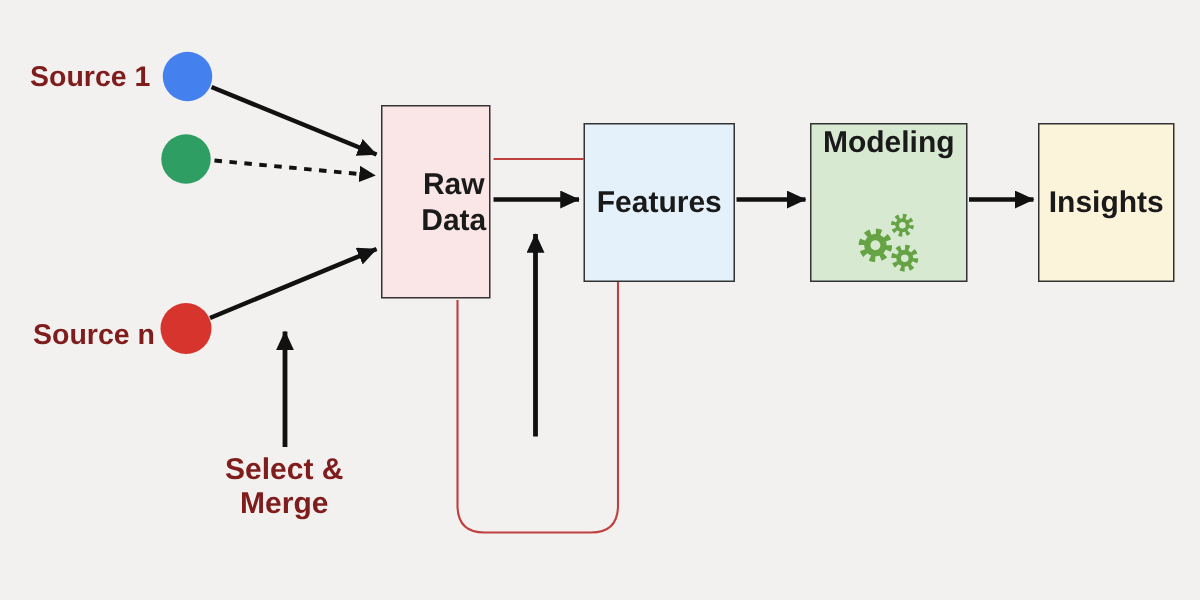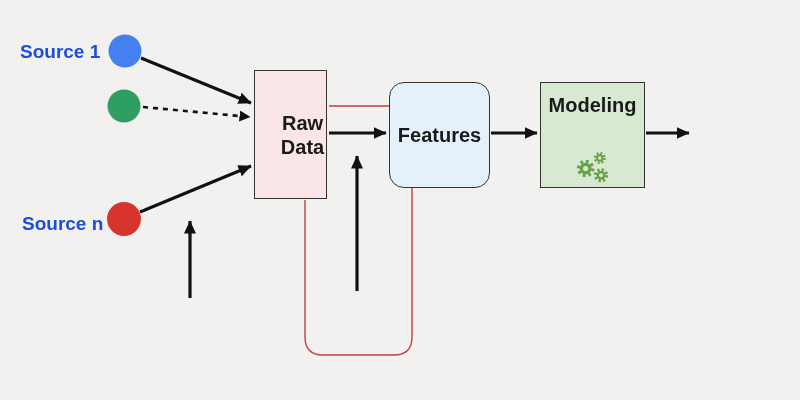--- a/index.html
+++ b/index.html
@@ -17,25 +17,25 @@
     display:flex;flex-direction:column;
     align-items:center;justify-content:center;
     box-sizing:border-box;
     color:#1a1a1a;
   }
   .box .box-label{
     font-size:20px;font-weight:bold;text-align:center;line-height:24px;
   }
   .box-raw{left:254px;top:70px;width:73px;height:129px;}
   .box-features{left:389px;top:82px;width:101px;height:106px;}
-  .box-modeling{left:540px;top:82px;width:105px;height:106px;justify-content:flex-start;padding-top:10px;gap:32px;}
+  .box-modeling{left:540px;top:82px;width:105px;height:106px;justify-content:flex-start;padding-top:0;gap:32px;}
   .box-insights{left:692px;top:82px;width:91px;height:106px;}
   .gears{margin-top:1px;}
   .lbl{
-    position:absolute;color:#1d4ed8;font-weight:bold;
+    position:absolute;color:#7f1d1d;font-weight:bold;
     white-space:nowrap;
   }
   .src-lbl{font-size:19px;line-height:21px;}
   .lbl-src1{left:20px;top:41px;}
   .lbl-src2{left:20px;top:96px;}
   .lbl-srcn{left:22px;top:213px;text-align:center;}
   .two-line{
     text-align:center;white-space:normal;
   }
   .lbl-select{left:137px;top:302px;width:105px;font-size:20px;line-height:23px;}
@@ -74,21 +74,21 @@
     <circle cx="124" cy="219" r="17" fill="#d8342e"></circle>
   </svg>
 
   <div class="lbl src-lbl lbl-src1">Source 1</div>
   <div class="lbl src-lbl lbl-srcn">Source n</div>
 
   <div class="box box-raw" style="background-color: rgb(250, 230, 230); padding-left: 24px;">
     <div class="box-label">Raw Data</div>
   </div>
 
-  <div class="box box-features" style="background-color: rgb(228, 241, 250); border-radius: 15px;">
+  <div class="box box-features" style="background-color: rgb(228, 241, 250);">
     <div class="box-label">Features</div>
   </div>
 
   <div class="box box-modeling" style="background-color: rgb(216, 233, 210);">
     <div class="box-label">Modeling</div>
 
     <svg class="gears" width="74" height="60" viewBox="0 0 74 60" xmlns="http://www.w3.org/2000/svg">
 
       <g>
         <circle cx="25" cy="30" r="11.5" fill="none" stroke-width="5.5" stroke-dasharray="4.5 4.54" stroke="#66a344"></circle>
@@ -103,16 +103,23 @@
       </g>
 
       <g>
         <circle cx="50" cy="41" r="9" fill="none" stroke-width="5" stroke-dasharray="3.5 3.57" stroke="#66a344"></circle>
         <circle cx="50" cy="41" r="7.2" fill="#66a344"></circle>
         <circle cx="50" cy="41" r="3.2" fill="#d8e9d2"></circle>
       </g>
     </svg>
   </div>
 
+  <div class="box box-insights" style="background-color: rgb(252, 243, 219);">
+    <div class="box-label">Insights</div>
+  </div>
 
+  <div class="lbl two-line lbl-select">
+    <div>Select &amp;</div>
+    <div>Merge</div>
+  </div>
 
 
 </div>
 
 </body></html>

